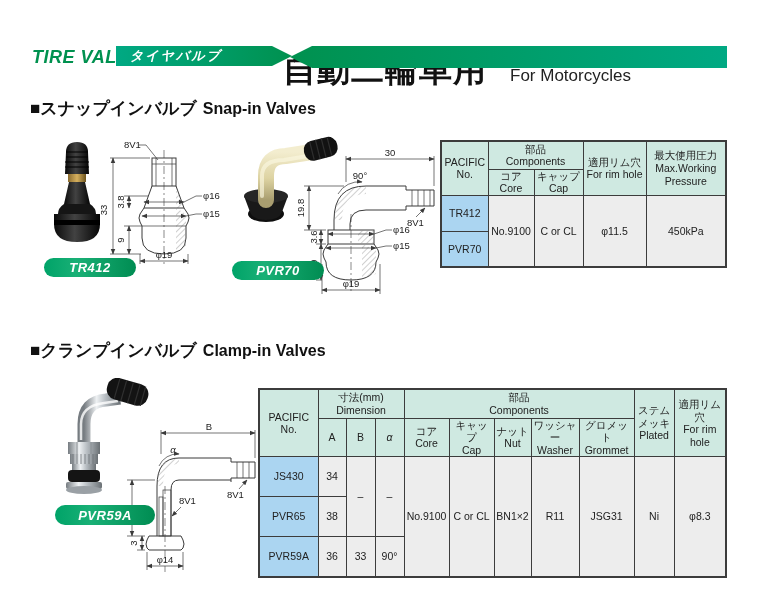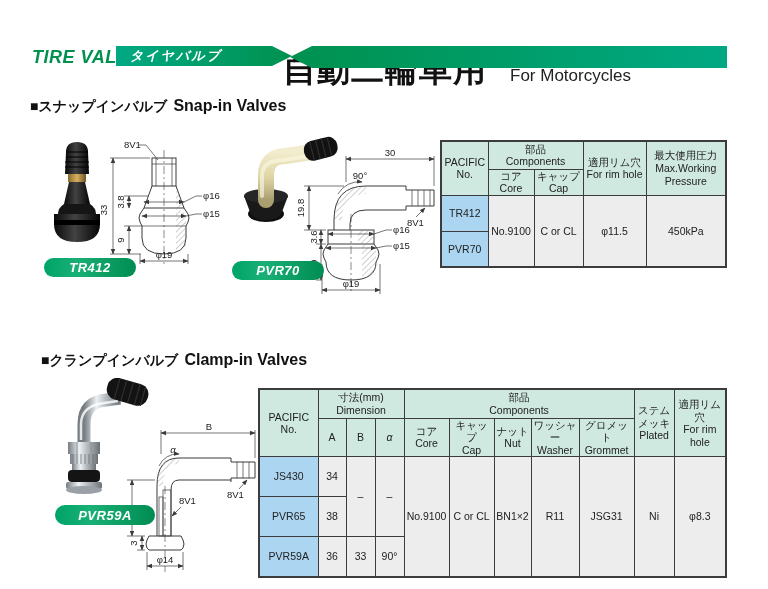--- a/index.html
+++ b/index.html
@@ -17,21 +17,21 @@
   .brand-text{left:32px;top:46px;height:22px;line-height:22px;font-size:18px;font-weight:bold;font-style:italic;letter-spacing:.5px;color:var(--green_dark);}
   .brand-box{left:116px;top:46px;width:176px;height:20px;background:linear-gradient(90deg,var(--green_teal),var(--green_dark));
     clip-path:polygon(0 0,calc(100% - 20px) 0,100% 50%,calc(100% - 20px) 100%,0 100%);
     display:flex;align-items:center;padding-left:14px;box-sizing:border-box;
     color:#fff;font-size:13px;font-weight:bold;font-style:italic;letter-spacing:2px;}
   .brand-bar{left:290px;top:46px;width:437px;height:22px;background:linear-gradient(90deg,var(--green_dark),var(--green_teal));
     clip-path:polygon(0 50%,22px 0,100% 0,100% 100%,22px 100%);}
 
   
   .section-title{display:flex;align-items:baseline;gap:6px;}
-  .sec-jp{font-size:14px;font-weight:bold;color:#111;}
+  .sec-jp{font-size:17px;font-weight:bold;color:#111;}
   .sec-en{font-size:16px;font-weight:bold;color:#111;}
 
   
   .badge{border-radius:10px;background:linear-gradient(90deg,#00a368,#19b076 35%,#008c52);
     color:#fff;font-weight:bold;font-style:italic;font-size:13px;letter-spacing:.5px;
     display:flex;align-items:center;justify-content:center;}
 
   
   table{border-collapse:collapse;table-layout:fixed;font-size:10.5px;color:#222;}
   th,td{border:1px solid #3c3c3c;text-align:center;vertical-align:middle;padding:0 1px;font-weight:normal;line-height:1.2;}
@@ -256,21 +256,21 @@
       <td class="cell" rowspan="2">C or CL</td>
       <td class="cell" rowspan="2">φ11.5</td>
       <td class="cell" rowspan="2">450kPa</td>
     </tr>
     <tr style="height:36px">
       <td class="rowlabel">PVR70</td>
     </tr>
   </tbody>
     </table>
 
-  <div class="abs section-title" style="left:41px;top:339px;margin-top:12px;">
+  <div class="abs section-title" style="left:30px;top:339px;">
     <span class="sec-jp">■クランプインバルブ</span>
     <span class="sec-en">Clamp-in Valves</span>
   </div>
 
   <svg class="abs" style="left:40px;top:378px;" width="120" height="122" viewBox="0 0 120 122">
     <defs>
       <linearGradient id="gM" x1="0" y1="0" x2="1" y2="0">
         <stop offset="0" stop-color="#767c81"></stop>
           <stop offset="0.35" stop-color="#eef1f3"></stop>
           <stop offset="0.6" stop-color="#b6bcc1"></stop>

